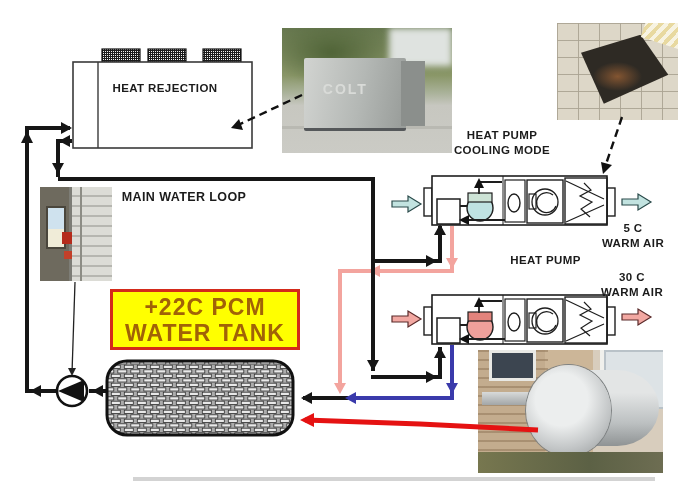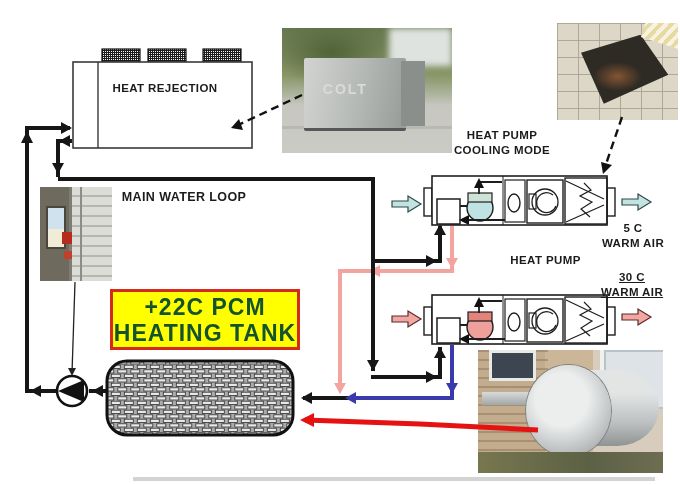--- a/index.html
+++ b/index.html
@@ -251,23 +251,23 @@
 
   <div class="lbl" style="left:468px;top:253px;width:155px;">
     <div>HEAT PUMP</div>
   </div>
 
   <div class="lbl" style="left:586px;top:221px;width:94px;">
     <div>5 C</div>
     <div>WARM AIR</div>
   </div>
 
-  <div class="lbl" style="left:584px;top:270px;width:96px;text-decoration:underline;">
+  <div class="lbl" style="left:584px;top:270px;width:96px;">
     <div>30 C</div>
     <div>WARM AIR</div>
   </div>
 
-  <div id="pcm-box" style="background: rgb(255, 255, 0); color: #14532d;">
+  <div id="pcm-box" style="background: rgb(255, 255, 0); color: #a16207;">
     <div>+22C PCM</div>
-    <div>HEATING TANK</div>
+    <div>WATER TANK</div>
   </div>
 
 </div>
 
 </body></html>

